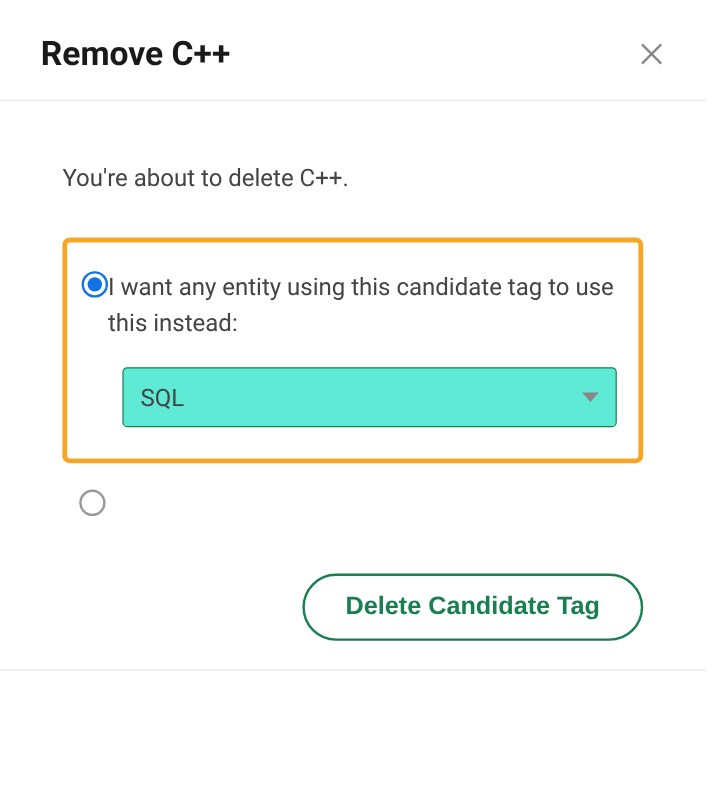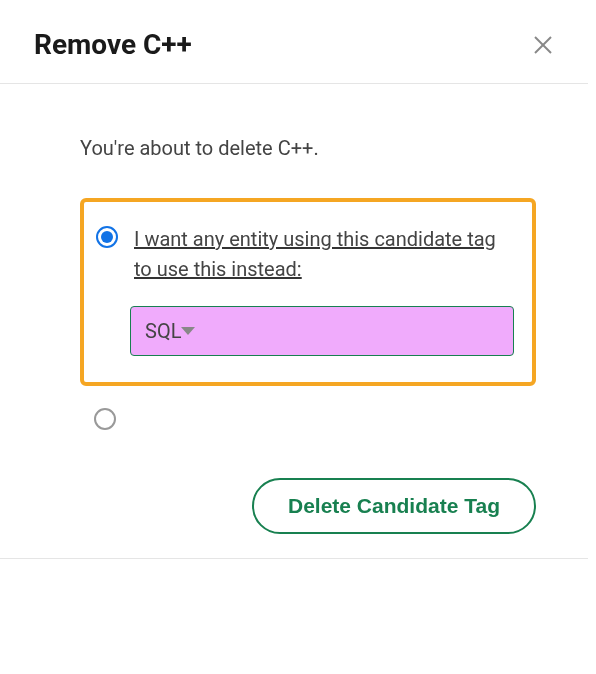--- a/index.html
+++ b/index.html
@@ -25,38 +25,37 @@
     font-size: 28px;
     font-weight: 700;
     color: #1a1a1a;
   }
   .close-icon {
     cursor: pointer;
     color: #888;
   }
   .close-icon svg { display:block; }
   .body {
-    padding: 52px 52px 20px 80px;
+    padding: 52px 52px 20px 52px;
   }
   .intro {
     font-size: 20px;
     color: #444;
     margin-bottom: 38px;
   }
   .highlight-box {
     border: 4px solid #f5a623;
     border-radius: 6px;
     padding: 22px 18px 26px 12px;
     margin-bottom: 10px;
   }
   .option-row {
     display: flex;
     align-items: flex-start;
-    gap: 16px;
-    text-decoration: underline;
+    gap: 0;
   }
   .radio {
     flex: 0 0 22px;
     width: 22px;
     height: 22px;
     border-radius: 50%;
     border: 2px solid #999;
     position: relative;
     margin-top: 2px;
     cursor: pointer;
@@ -83,24 +82,24 @@
     margin-left: 34px;
   }
   .select {
     width: 100%;
     border: 1px solid #188050;
     border-radius: 4px;
     padding: 12px 14px;
     font-size: 20px;
     color: #444;
     display: flex;
-    justify-content: flex-start;
+    justify-content: space-between;
     align-items: center;
     cursor: pointer;
-    background: #f0abfc;
+    background: #5eead4;
   }
   .chevron-down {
     width: 0; height: 0;
     border-left: 7px solid transparent;
     border-right: 7px solid transparent;
     border-top: 8px solid #888;
   }
   .option2 {
     padding: 10px 18px 0 14px;
   }

